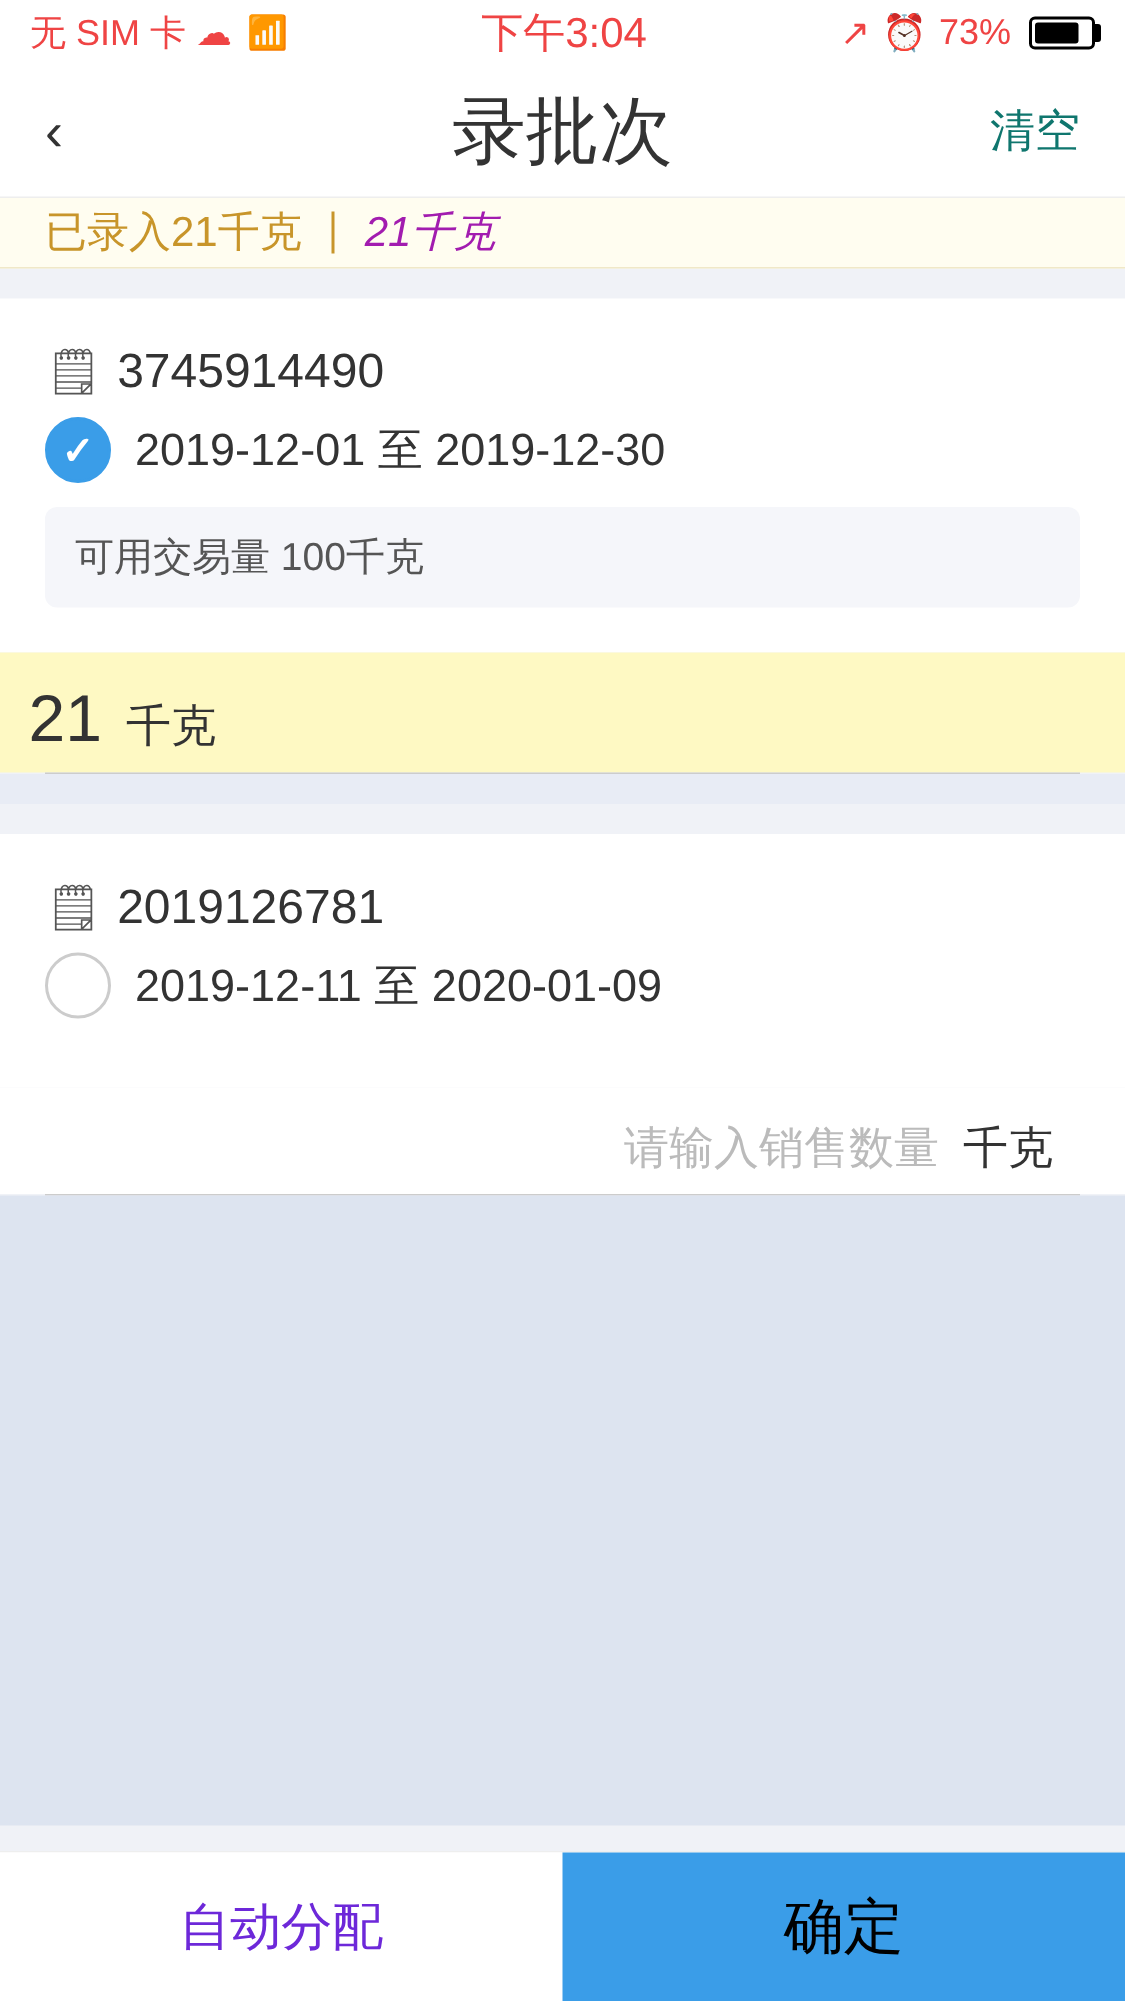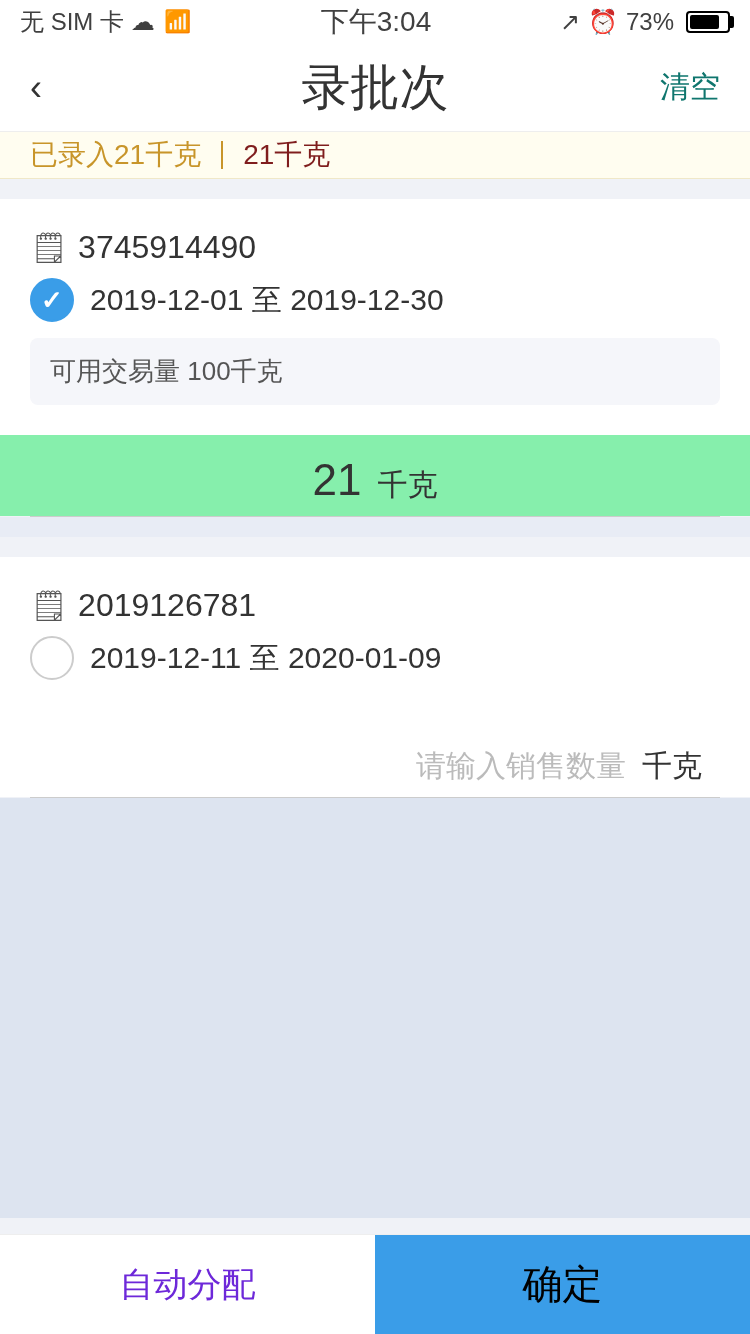--- a/index.html
+++ b/index.html
@@ -16,21 +16,21 @@
     
     .status-bar {
       width: 750px;
       height: 44px;
       background: #fff;
       display: flex;
       align-items: center;
       justify-content: space-between;
       padding: 11px 20px;
       font-size: 24px;
-      color: #404040;
+      color: #ef4444;
     }
     .status-left {
       display: flex;
       align-items: center;
       gap: 10px;
     }
     .status-center {
       font-size: 28px;
       font-weight: 500;
     }
@@ -112,21 +112,22 @@
       color: #c8952a;
     }
     .info-banner-divider {
       width: 2px;
       height: 28px;
       background: #c8952a;
       margin: 0 20px;
     }
     .info-banner-value {
       font-size: 28px;
-      color: #7f1d1d;
+      color: #a21caf;
+      font-style: italic;
     }
 
     
     .card {
       background: #fff;
       margin-top: 20px;
       padding: 30px;
     }
 
     
@@ -184,23 +185,23 @@
       padding: 16px 20px;
       font-size: 26px;
       color: #555;
       margin-left: 0;
     }
 
     
     .amount-row {
       display: flex;
       align-items: baseline;
-      justify-content: center;
-      padding: 20px 38px 10px;
-      background: #86efac;
+      justify-content: flex-start;
+      padding: 20px 19px 10px;
+      background: #fef9c3;
     }
     .amount-value {
       font-size: 44px;
       color: #333;
       font-weight: 400;
     }
     .amount-unit {
       font-size: 30px;
       color: #333;
       margin-left: 16px;

